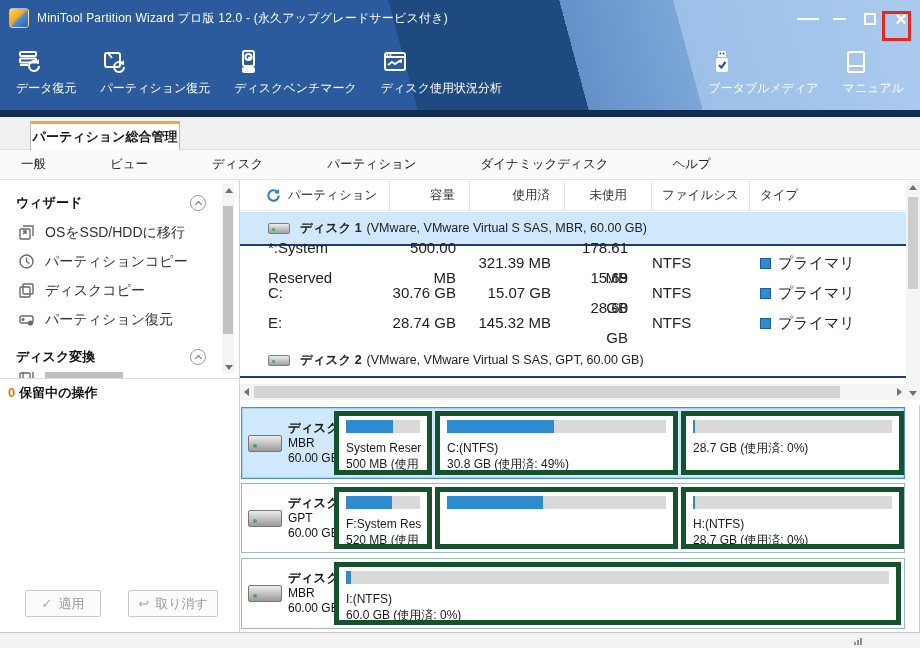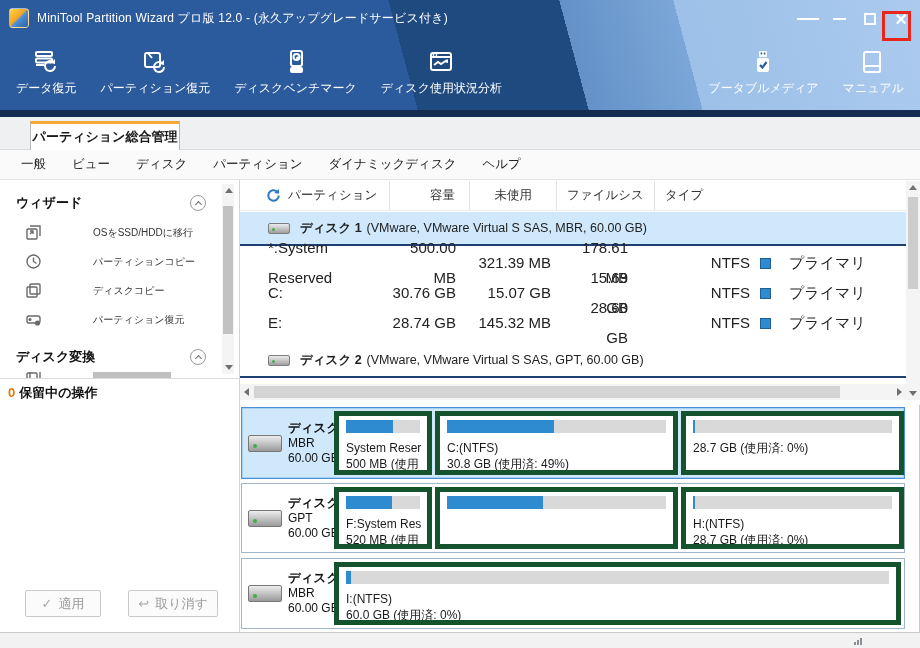--- a/index.html
+++ b/index.html
@@ -18,42 +18,42 @@
   .win-controls { position:absolute; top:8px; right:8px; display:flex; align-items:center; gap:9px; }
   .wc { width:22px; height:22px; display:flex; align-items:center; justify-content:center; cursor:pointer; }
   .menu-bars span { display:block; width:15px; height:2px; background:#fff; margin:2px 0; }
   .min-bar { width:13px; height:2px; background:#fff; }
   .max-box { width:12px; height:12px; border:2px solid #fff; }
   .close-x { color:#fff; font-size:20px; line-height:20px; font-weight:bold; }
   .close-annot { position:absolute; top:3px; right:1px; width:29px; height:30px; border:3px solid #e8261c; pointer-events:none; }
 
   .toolbar { position:absolute; top:44px; left:0; width:100%; height:64px; display:flex; justify-content:space-between; padding:0 4px; }
   .tb-group { display:flex; }
-  .tb-item { display:flex; flex-direction:column; align-items:center; justify-content:flex-start; padding:4px 12px; cursor:pointer; }
+  .tb-item { display:flex; flex-direction:column; justify-content:flex-start; padding:4px 12px; cursor:pointer; }
   .tb-item .ic { width:28px; height:28px; margin-bottom:4px; display:flex; align-items:center; justify-content:center; }
   .tb-item .lbl { color:#fff; font-size:12px; white-space:nowrap; }
 
   .navy-strip { position:absolute; top:110px; left:0; width:920px; height:7px; background:#142c52; }
 
   
   .tabstrip { position:absolute; top:117px; left:0; width:920px; height:33px; background:#eef0f1; border-bottom:1px solid #dcdcdc; }
   .tab { position:absolute; left:30px; top:4px; width:150px; height:29px; background:#fff;
     border:1px solid #b9b9b9; border-bottom:none; border-top:3px solid #f5a93c;
     font-size:13px; font-weight:bold; color:#1a1a1a; text-align:center; line-height:25px; cursor:pointer; }
-  .menubar { position:absolute; top:150px; left:0; width:920px; height:30px; background:#fafafa; border-bottom:1px solid #e2e2e2; display:flex; align-items:center; padding-left:8px; }
+  .menubar { position:absolute; top:150px; left:0; width:920px; height:30px; background:#fafafa; border-bottom:1px solid #e2e2e2; display:flex; align-items:center; padding-left:8px;gap:38px; }
   .menu-item { font-size:12.5px; color:#222; padding:0 13px; line-height:29px; cursor:pointer; }
 
   
   .sidebar { position:absolute; top:180px; left:0; width:240px; height:452px; background:#fff; border-right:1px solid #d4d4d4; }
   .side-scrollview { position:absolute; top:0; left:0; width:240px; height:198px; overflow:hidden; }
   .side-header { display:flex; align-items:center; justify-content:space-between; padding:14px 34px 6px 16px; }
   .side-header .t { font-size:13px; font-weight:bold; color:#111; }
   .chev-circle { width:16px; height:16px; border:1px solid #9a9a9a; border-radius:50%; position:relative; cursor:pointer; }
   .chev-circle i { position:absolute; left:4.5px; top:6px; width:5px; height:5px; border-left:1.5px solid #6d6d6d; border-top:1.5px solid #6d6d6d; transform:rotate(45deg); }
-  .side-item { display:flex; align-items:center; height:29px; padding-left:25px; cursor:pointer; font-size:10px; color:#333;gap:41px; }
+  .side-item { display:flex; align-items:center; height:29px; padding-left:18px; cursor:pointer; font-size:14px; color:#333; }
   .side-item .sic { width:17px; height:17px; margin-right:10px; flex:none; }
   .side-item.clipped { height:8px; overflow:hidden; }
   .clip-bar { width:78px; height:10px; background:#8a8a8a; opacity:.55; margin-top:2px; }
   .side-scroll { position:absolute; right:5px; top:4px; width:12px; height:190px; background:#f4f4f4; }
   .side-scroll .thumb { position:absolute; left:1px; top:22px; width:10px; height:128px; background:#c2c2c2; }
   .arr { width:0; height:0; position:absolute; left:3px; }
   .arr.up { top:4px; border-left:4px solid transparent; border-right:4px solid transparent; border-bottom:5px solid #707070; }
   .arr.down { bottom:4px; border-left:4px solid transparent; border-right:4px solid transparent; border-top:5px solid #707070; }
   .side-divider { position:absolute; top:198px; left:0; width:239px; height:1px; background:#dcdcdc; }
   .pending { position:absolute; top:204px; left:8px; font-size:13px; font-weight:bold; color:#111; }
@@ -67,29 +67,29 @@
   .abtn.undo  { left:128px; width:90px; }
 
   
   .content { position:absolute; left:240px; top:180px; width:680px; height:225px; background:#fff; }
   .thead { position:absolute; top:1px; left:0; width:666px; height:30px; display:flex; border-bottom:1px solid #ececec; }
   .th { font-size:12.5px; color:#333; line-height:29px; border-right:1px solid #e3e3e3; }
   .c1 { width:150px; padding-left:28px; } .c1.hd { padding-left:26px; display:flex; align-items:center; gap:7px; }
   .c2 { width:80px;  text-align:right; padding-right:14px; }
   .c3 { width:95px;  text-align:right; padding-right:14px; }
   .c4 { width:87px;  text-align:right; padding-right:24px; }
-  .c5 { width:98px;  text-align:right; } .c5.hd { text-align:left; padding-left:10px; }
+  .c5 { width:98px;  text-align:left; } .c5.hd { text-align:left; padding-left:10px; }
   .c6 { width:156px; padding-left:10px; border-right:none; }
   .group-row { position:absolute; left:0; width:666px; height:34px; display:flex; align-items:center; padding-left:28px;
     border-bottom:2px solid #1d3f71; font-size:12.5px; color:#222; cursor:pointer; }
   .group-row.sel { background:#cfe8fb; }
   .group-row b { margin:0 5px 0 10px; }
   .prow { position:absolute; left:0; width:666px; height:30px; display:flex; align-items:center; font-size:15px; color:#222; cursor:pointer; }
   .prow .cell { line-height:30px; }
-  .type-cell { display:flex; align-items:center; gap:18px; padding-left:10px; }
+  .type-cell { display:flex; align-items:center; gap:7px; padding-left:10px; }
   .sq { width:11px; height:11px; background:#2e8bd0; border:1px solid #1f5f92; flex:none; }
 
   .disk-chip { width:22px; height:11px; border-radius:2px; background:linear-gradient(#ececec,#9f9f9f); border:1px solid #7d7d7d; position:relative; flex:none; }
   .disk-chip:after { content:""; position:absolute; left:3px; bottom:2px; width:3px; height:3px; border-radius:50%; background:#3fae49; }
 
   .vscroll { position:absolute; right:0; top:1px; width:14px; height:219px; background:#f4f4f4; }
   .vscroll .thumb { position:absolute; left:2px; top:16px; width:10px; height:92px; background:#cdcdcd; }
   .hscroll { position:absolute; left:0; top:204px; width:666px; height:16px; background:#f4f4f4; }
   .hscroll .thumb { position:absolute; top:2px; left:14px; width:586px; height:12px; background:#d4d4d4; }
   .harr { width:0; height:0; position:absolute; top:4px; }
@@ -347,20 +347,21 @@
       <div class="th c1 hd">
         <span style="display:flex;">
           <svg width="15" height="15" viewBox="0 0 16 16">
               <path d="M13.6 8a5.6 5.6 0 1 1-1.7-4" fill="none" stroke="#2f7bc4" stroke-width="2.2"></path>
               <polygon points="13.9,1 13.9,6.2 8.7,5.4" fill="#2f7bc4"></polygon>
             </svg>
         </span>
         <span>パーティション</span>
       </div>
       <div class="th c2">容量</div>
+      <div class="th c3">使用済</div>
       <div class="th c4">未使用</div>
       <div class="th c5 hd">ファイルシステム</div>
       <div class="th c6">タイプ</div>
     </div>
 
     <div class="group-row sel" style="top:32px;">
       <span class="disk-chip"></span>
       <b>ディスク 1</b>
       <span>(VMware, VMware Virtual S SAS, MBR, 60.00 GB)</span>
     </div>

